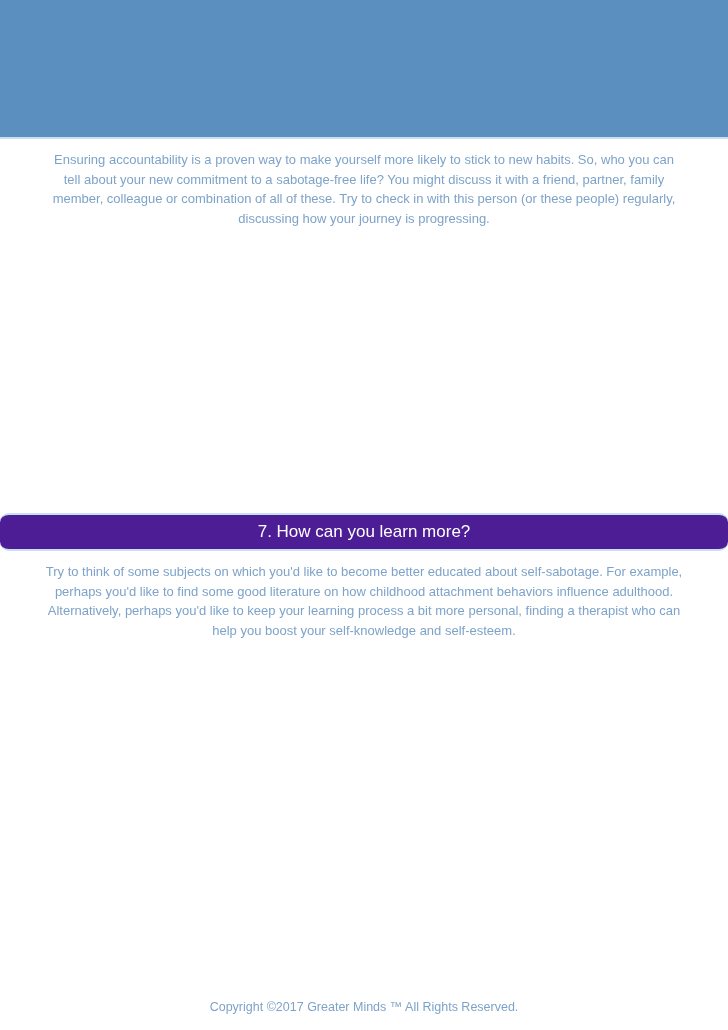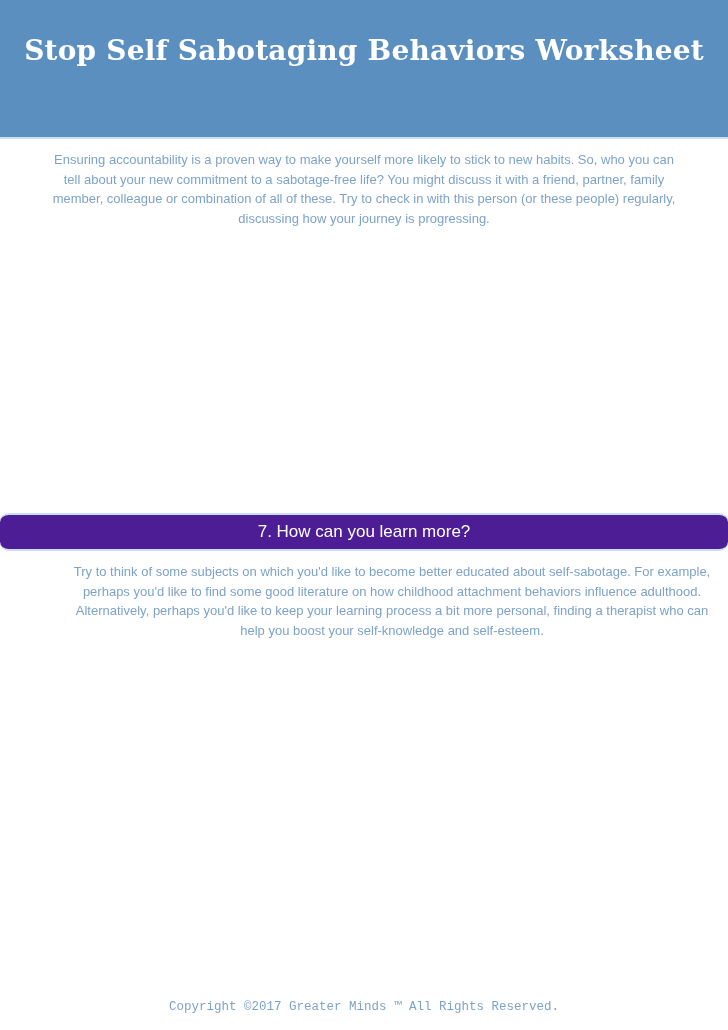--- a/index.html
+++ b/index.html
@@ -33,34 +33,33 @@
     background: #4c1d95;
     border-top: 2px solid #c9def0;
     border-bottom: 2px solid #c9def0;
     box-sizing: border-box;
     border-radius: 9px;
   }
   .q7-heading {
     position: absolute; left: 0; top: 0; width: 728px; line-height: 34px; text-align: center;
     color: #ffffff; font-family: "Liberation Sans", sans-serif; font-size: 17px;
   }
-  .q7-text { top: 562px; left: 40px; width: 648px; margin-left: 28px; }
+  .q7-text { top: 562px; left: 40px; width: 648px; }
   .answer-area { position: absolute; left: 0; width: 728px; }
   .answer-6 { top: 232px; height: 278px; }
   .answer-7 { top: 640px; height: 350px; }
   .footer {
     position: absolute; left: 0; top: 1000px; width: 728px; text-align: center;
-    color: #7ea3c9; font-family: Liberation Mono, monospace; font-size: 12.5px;
+    color: #7ea3c9; font-family: Liberation Sans, sans-serif; font-size: 12.5px;
   }
 </style>
 </head>
 <body>
 
 <div class="header-band">
-  <div class="title">Stop Self Sabotaging Behaviors Worksheet</div>
 </div>
 
 <div class="body-text q6-text">Ensuring accountability is a proven way to make yourself more likely to stick to new habits. So, who you can tell about your new commitment to a sabotage-free life? You might discuss it with a friend, partner, family member, colleague or combination of all of these. Try to check in with this person (or these people) regularly, discussing how your journey is progressing.</div>
 <div class="answer-area answer-6"></div>
 
 <div class="band2">
   <div class="q7-heading">7. How can you learn more?</div>
 </div>
 
 <div class="body-text q7-text">Try to think of some subjects on which you'd like to become better educated about self-sabotage. For example, perhaps you'd like to find some good literature on how childhood attachment behaviors influence adulthood. Alternatively, perhaps you'd like to keep your learning process a bit more personal, finding a therapist who can help you boost your self-knowledge and self-esteem.</div>

